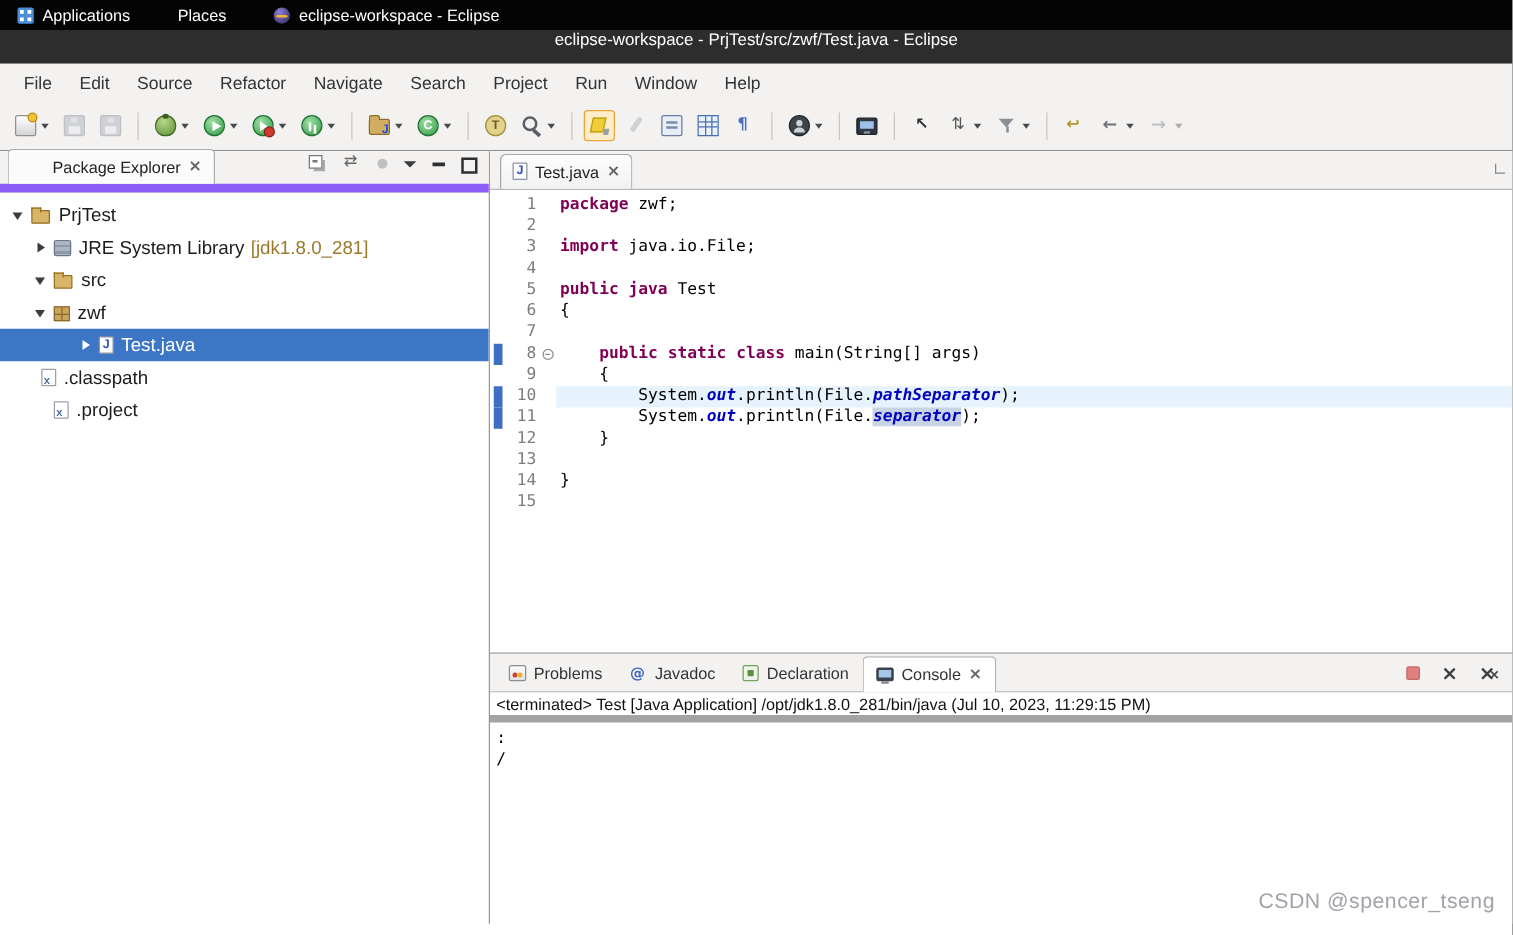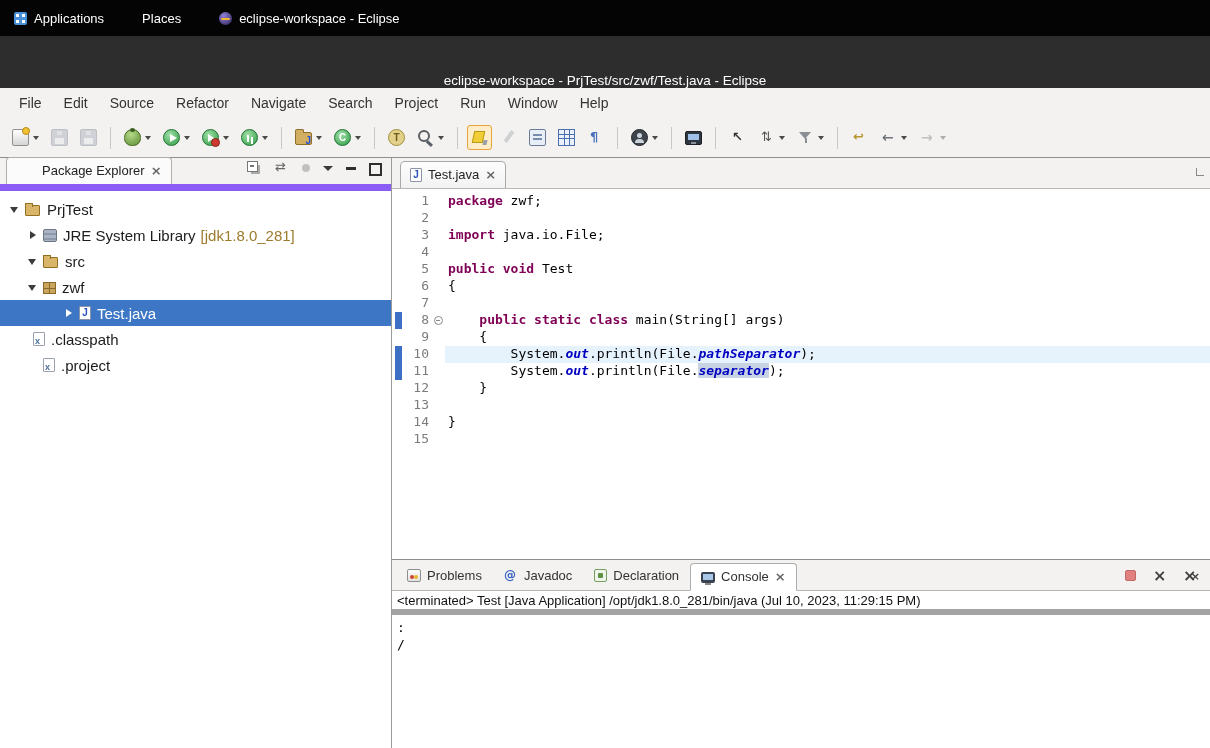--- a/index.html
+++ b/index.html
@@ -1,32 +1,32 @@
 <!DOCTYPE html>
 <html style="--sel: #3c76c5; --kw: #7f0055; --field: #0000c0; --curline: #e6f2fc; --occ: #c8d4e4; --jre-suffix: #9c7c2c; --terminate: #e0817f;"><head>
 <meta charset="utf-8">
 <style>
   html,body{margin:0;padding:0;background:#555;}
   *{box-sizing:border-box;}
   .screen{width:1210px;height:748px;position:relative;overflow:hidden;background:#fff;
           font-family:"Liberation Sans",sans-serif;-webkit-font-smoothing:antialiased;}
 
   
-  .gnome-bar{height:36px;background:#040404;color:#fff;display:flex;align-items:center;
+  .gnome-bar{height:24px;background:#040404;color:#fff;display:flex;align-items:center;
              gap:30px;padding-left:10px;font-size:13px;}
   .gnome-item{display:flex;align-items:center;gap:7px;height:100%;padding:0 4px;}
   .gicon{width:13px;height:13px;flex:none;position:relative;}
   [data-name="applications-icon"]{background:#4a90d9;border-radius:2px;}
   [data-name="applications-icon"]::before{content:"";position:absolute;left:2px;top:2px;width:3px;height:3px;
      background:#fff;box-shadow:6px 0 0 #fff,0 6px 0 #fff,6px 6px 0 #fff;}
   [data-name="eclipse-icon"]{background:radial-gradient(circle at 35% 30%,#8f7fd8,#2c2255);border-radius:50%;}
   [data-name="eclipse-icon"]::before{content:"";position:absolute;left:2px;top:6px;right:2px;height:2px;background:#f2b732;border-radius:1px;}
 
   
-  .title-bar{height:52px;background:#2d2d2d;color:#ffffff;display:flex;align-items:flex-end;
+  .title-bar{height:27px;background:#2d2d2d;color:#ffffff;display:flex;align-items:flex-start;
              justify-content:center;font-size:13.5px;}
 
   
   .menu-bar{height:30px;background:#f3f2f1;display:flex;align-items:center;padding-left:8px;
             font-size:14px;color:#333;}
   .menu-item{padding:4px 11px;border-radius:3px;}
 
   
   .toolbar{height:40px;background:#f3f2f1;display:flex;align-items:center;padding:0 6px;
            border-bottom:1px solid #8e8e8e;}
@@ -438,21 +438,21 @@
               <div class="code-row" data-name="code-line-4">
                 <span class="ann" data-name="annotation-ruler"></span>
                 <span class="lnum" data-name="line-number">4</span>
                 <span class="fold" data-name="fold-column"></span>
                 <span class="codetext" data-name="code-text"></span>
               </div>
               <div class="code-row" data-name="code-line-5">
                 <span class="ann" data-name="annotation-ruler"></span>
                 <span class="lnum" data-name="line-number">5</span>
                 <span class="fold" data-name="fold-column"></span>
-                <span class="codetext" data-name="code-text"><span class="tok-k">public</span><span class="tok-p"> </span><span class="tok-k">void</span><span class="tok-p"> Test</span></span>
+                <span class="codetext" data-name="code-text"><span class="tok-k">public</span><span class="tok-p"> </span><span class="tok-k">java</span><span class="tok-p"> Test</span></span>
               </div>
               <div class="code-row" data-name="code-line-6">
                 <span class="ann" data-name="annotation-ruler"></span>
                 <span class="lnum" data-name="line-number">6</span>
                 <span class="fold" data-name="fold-column"></span>
                 <span class="codetext" data-name="code-text"><span class="tok-p">{</span></span>
               </div>
               <div class="code-row" data-name="code-line-7">
                 <span class="ann" data-name="annotation-ruler"></span>
                 <span class="lnum" data-name="line-number">7</span>

